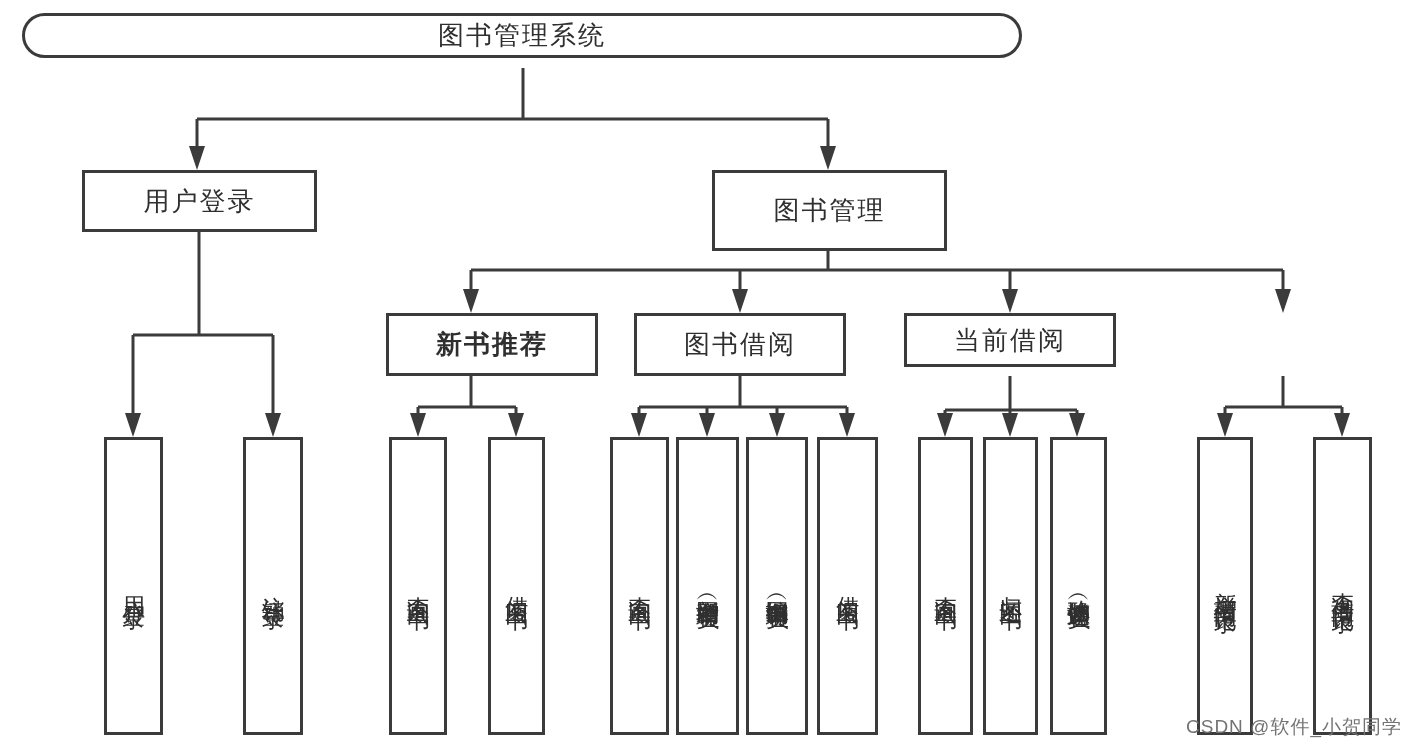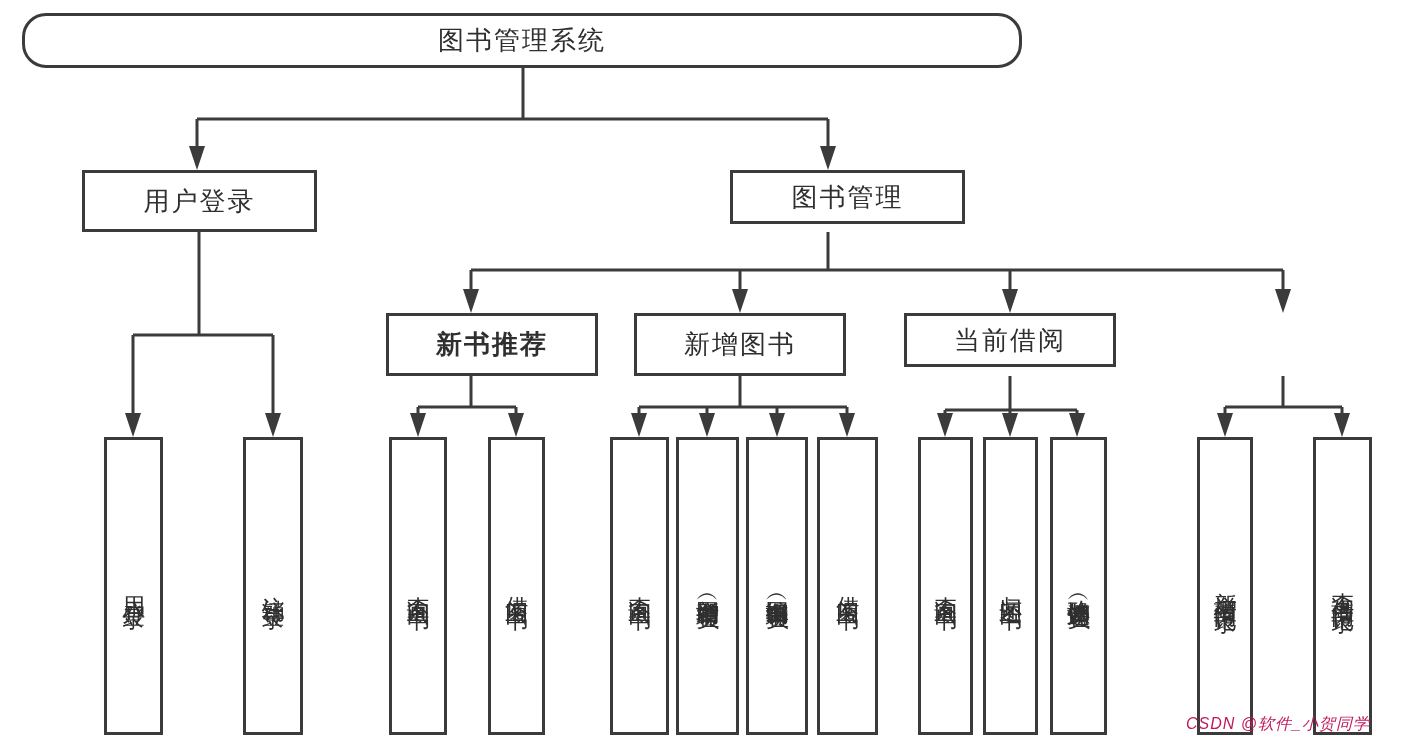--- a/index.html
+++ b/index.html
@@ -40,26 +40,25 @@
     line-height: 1.1;
   }
   .leaf.long {
     letter-spacing: 1px;
     font-size: 23px;
   }
   #watermark {
     position: absolute;
     left: 1186px;
     top: 714px;
-    font-size: 16px;
+    font-size: 19px;
     letter-spacing: 1px;
-    color: #be185d;
+    color: #737373;
     white-space: nowrap;
     z-index: 3;
-    font-style: italic;
   }
 </style>
 </head>
 <body>
 
 <div id="canvas">
 
   <svg id="connectors" viewBox="0 0 1405 747" xmlns="http://www.w3.org/2000/svg">
     <g stroke="#3b3b3b" stroke-width="3" fill="none">
       <path d="M523 68 V119 M197 119 H828 M197 119 V150 M828 119 V150"></path>
@@ -86,27 +85,27 @@
       <path d="M769 413 L785 413 L777 437 Z"></path>
       <path d="M839 413 L855 413 L847 437 Z"></path>
       <path d="M937 413 L953 413 L945 437 Z"></path>
       <path d="M1002 413 L1018 413 L1010 437 Z"></path>
       <path d="M1069 413 L1085 413 L1077 437 Z"></path>
       <path d="M1217 413 L1233 413 L1225 437 Z"></path>
       <path d="M1334 413 L1350 413 L1342 437 Z"></path>
     </g>
   </svg>
 
-  <div class="node h-label" style="left:22px; top:13px; width:1000px; height:55px;border-radius:24px;">图书管理系统</div>
+  <div class="node h-label" style="left:22px; top:13px; width:1000px; height:45px;border-radius:24px;">图书管理系统</div>
 
   <div class="node h-label" style="left:82px; top:170px; width:235px; height:62px;">用户登录</div>
-  <div class="node h-label" style="left:730px; top:170px; width:235px; height:54px;">图书管理</div>
+  <div class="node h-label" style="left:712px; top:170px; width:235px; height:81px;">图书管理</div>
 
   <div class="node h-label" style="left:386px; top:313px; width:212px; height:63px;font-weight:bold;">新书推荐</div>
-  <div class="node h-label" style="left:634px; top:313px; width:212px; height:63px;">新增图书</div>
+  <div class="node h-label" style="left:634px; top:313px; width:212px; height:63px;">图书借阅</div>
   <div class="node h-label" style="left:904px; top:313px; width:212px; height:54px;">当前借阅</div>
 
   <div class="node leaf" style="left:104px; top:437px; width:59px; height:298px;">用户登录</div>
   <div class="node leaf" style="left:243px; top:437px; width:60px; height:298px;">注销登录</div>
 
   <div class="node leaf" style="left:389px; top:437px; width:58px; height:298px;">查询图书</div>
   <div class="node leaf" style="left:488px; top:437px; width:57px; height:298px;">借阅图书</div>
 
   <div class="node leaf" style="left:610px; top:437px; width:59px; height:298px;">查询图书</div>
   <div class="node leaf long" style="left:676px; top:437px; width:63px; height:298px;">新增图书（管理员）</div>

